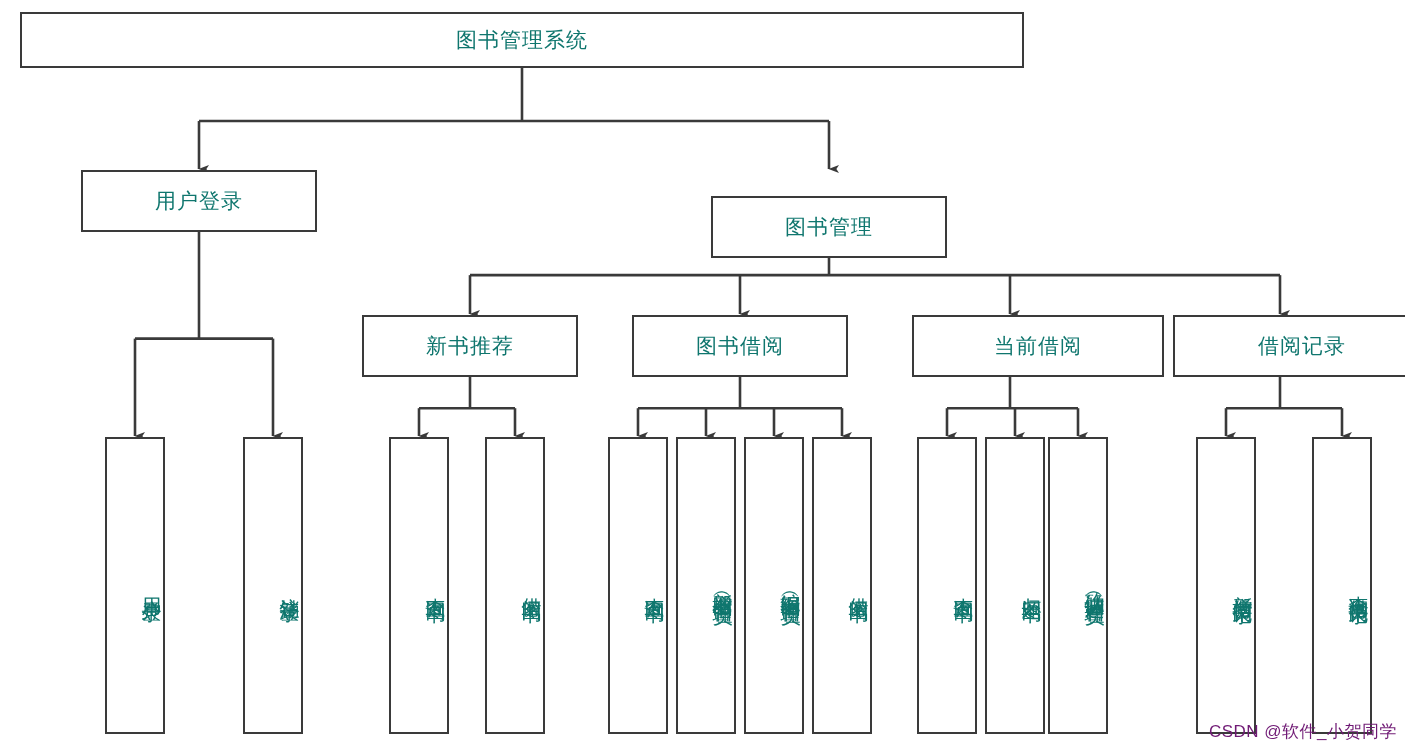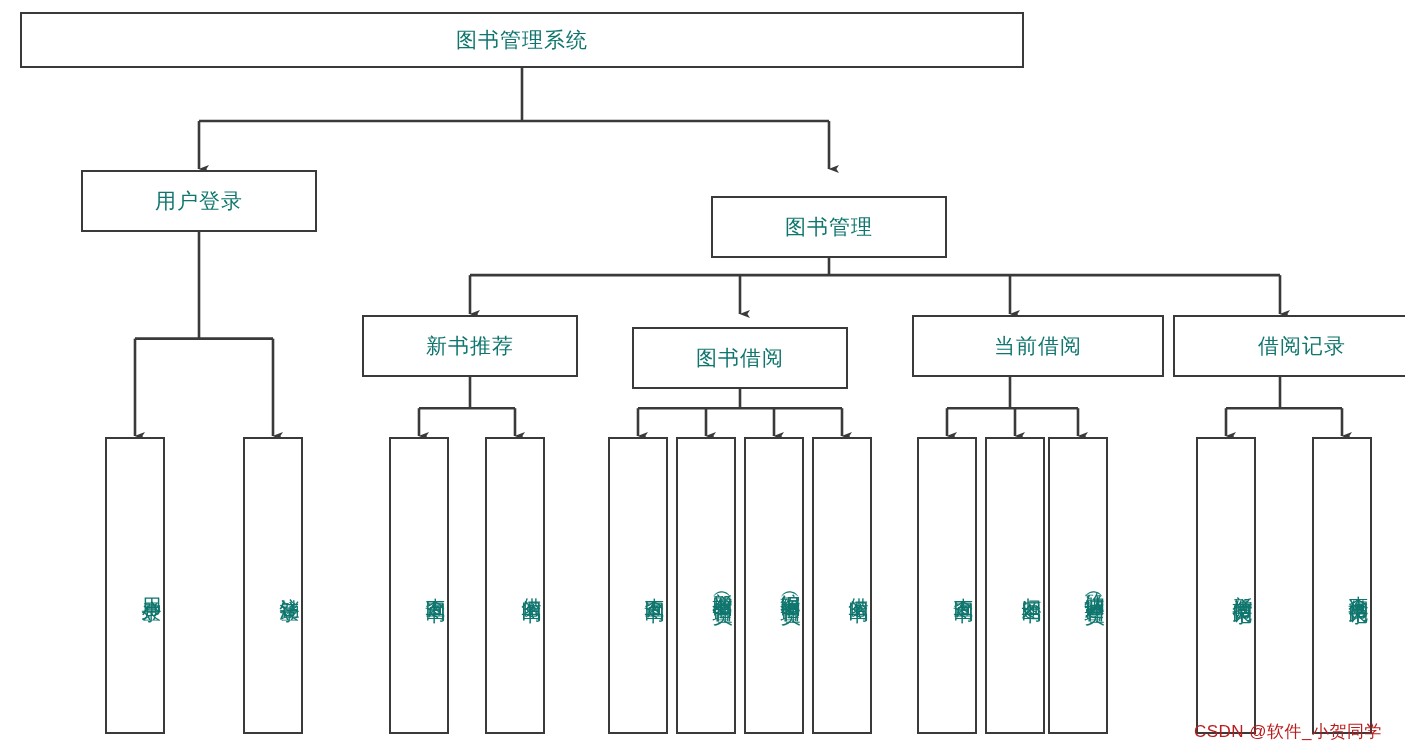--- a/index.html
+++ b/index.html
@@ -49,24 +49,24 @@
   #edges {
     position: absolute;
     left: 0;
     top: 0;
     width: 1405px;
     height: 747px;
     pointer-events: none;
   }
   #watermark {
     position: absolute;
-    right: 23px;
+    right: 8px;
     bottom: 4px;
     font-size: 17px;
-    color: #b91c1c;
+    color: #701a75;
     letter-spacing: 0.5px;
     white-space: nowrap;
   }
 </style>
 </head>
 <body>
 
 <div id="canvas">
   <svg id="edges" xmlns="http://www.w3.org/2000/svg">
     <defs>
@@ -116,21 +116,21 @@
       </div>
       <div class="node h" style="left: 81px; top: 170px; width: 236px; height: 62px;">
         <span>用户登录</span>
       </div>
       <div class="node h" style="left: 711px; top: 170px; width: 236px; height: 62px; margin-top: 26px;">
         <span>图书管理</span>
       </div>
       <div class="node h" style="left: 362px; top: 315px; width: 216px; height: 62px; text-align: right;">
         <span>新书推荐</span>
       </div>
-      <div class="node h" style="left: 632px; top: 315px; width: 216px; height: 62px; margin-top: 12px;">
+      <div class="node h" style="left: 632px; top: 315px; width: 216px; height: 62px;">
         <span>图书借阅</span>
       </div>
       <div class="node h" style="left: 912px; top: 315px; width: 252px; height: 62px;">
         <span>当前借阅</span>
       </div>
       <div class="node h" style="left: 1173px; top: 315px; width: 258px; height: 62px;">
         <span>借阅记录</span>
       </div>
       <div class="node v" style="left: 105px; top: 437px; width: 60px; height: 297px;">
         <span class="vtext">用户登录</span>

